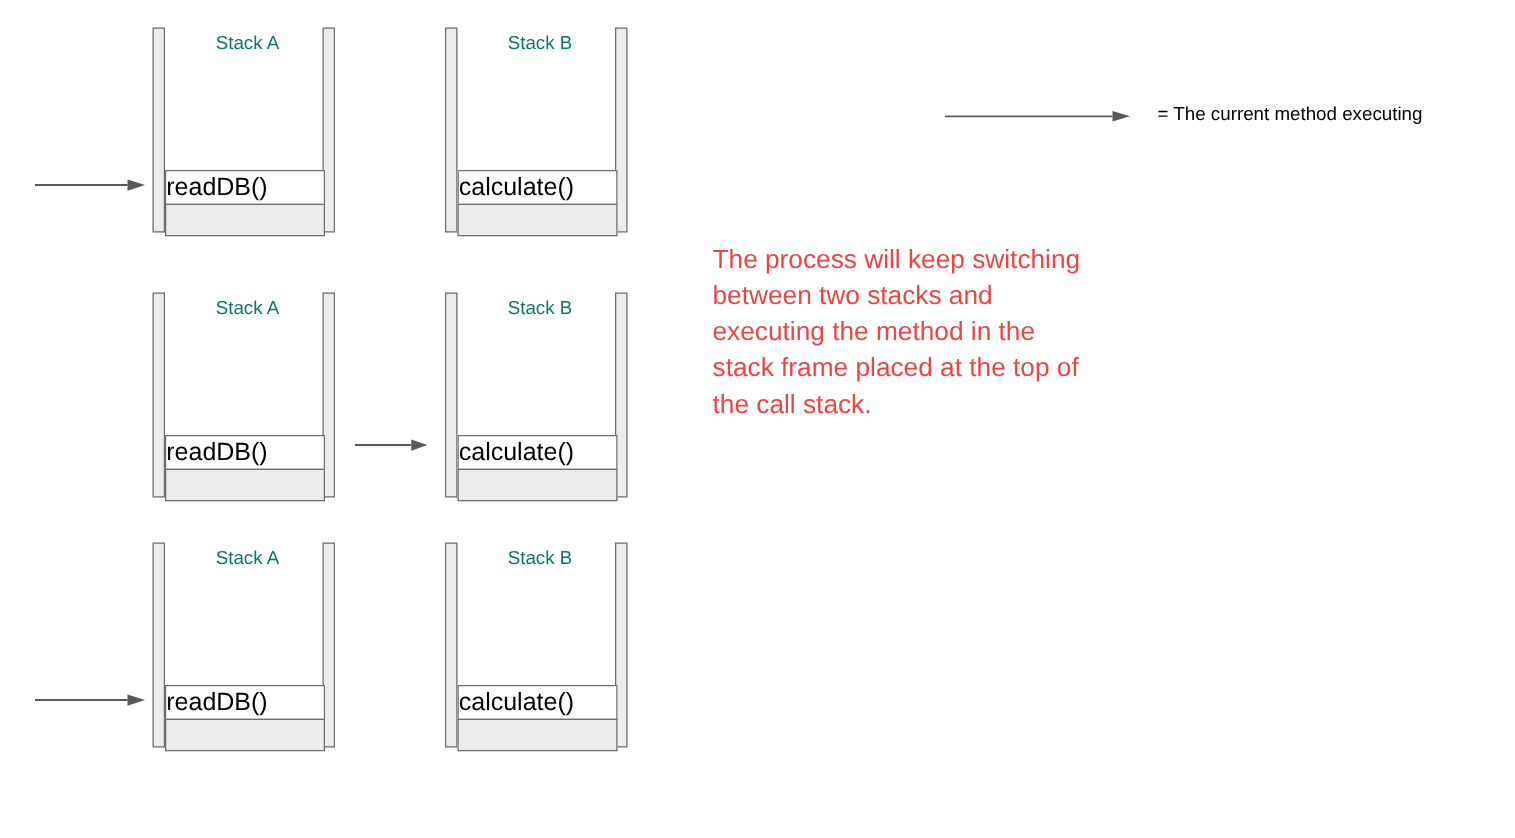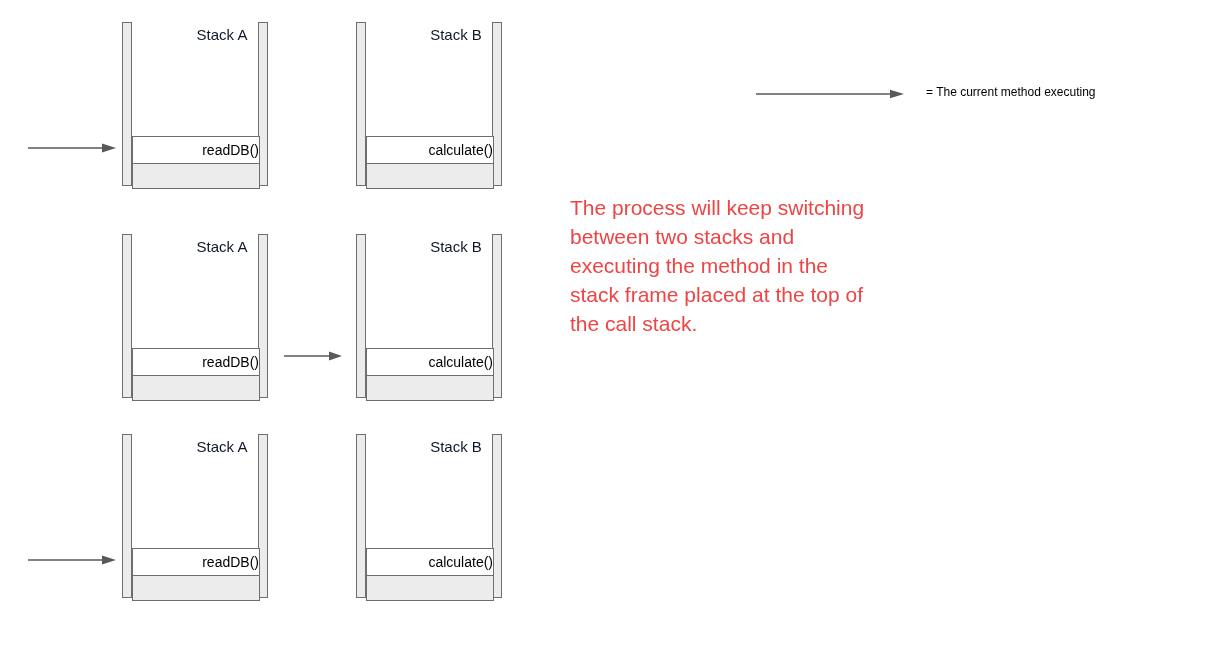--- a/index.html
+++ b/index.html
@@ -38,23 +38,22 @@
   .stack.right-stack { left: 356px; }
 
   .stack-title {
     position: absolute;
     top: 12px;
     left: 0;
     width: 152px;
     text-align: center;
     font-size: 15px;
     line-height: 18px;
-    color: #0f172a;
+    color: #0f766e;
     white-space: nowrap;
-    padding-left: 24px;
   }
 
   
   .pillar {
     position: absolute;
     top: 8px;
     width: 10px;
     height: 164px;
     background: #ececec;
     border: 1px solid #6e6e6e;
@@ -68,24 +67,24 @@
     position: absolute;
     left: 10px;
     width: 128px;
     bottom: 8px;
   }
   .frame {
     box-sizing: border-box;
     width: 128px;
     border: 1px solid #6e6e6e;
     border-top: 1px solid #6e6e6e;
-    font-size: 14px;
+    font-size: 20px;
     line-height: 26px;
     height: 28px;
-    text-align: right;
+    text-align: left;
     background: #ffffff;
     color: #000;
     white-space: nowrap;
     margin-bottom: -1px;
   }
   .frame.frame-empty {
     background: #ececec;
     height: 26px;
   }
 
@@ -105,21 +104,21 @@
     position: absolute;
     left: 756px;
     top: 80px;
     height: 24px;
     display: flex;
     align-items: center;
   }
   #legend .legend-arrow { width: 148px; height: 12px; }
   #legend .legend-text {
     margin-left: 22px;
-    font-size: 12px;
+    font-size: 15px;
     line-height: 16px;
     color: #000;
     white-space: nowrap;
   }
 
   
   #description {
     position: absolute;
     left: 570px;
     top: 193px;

